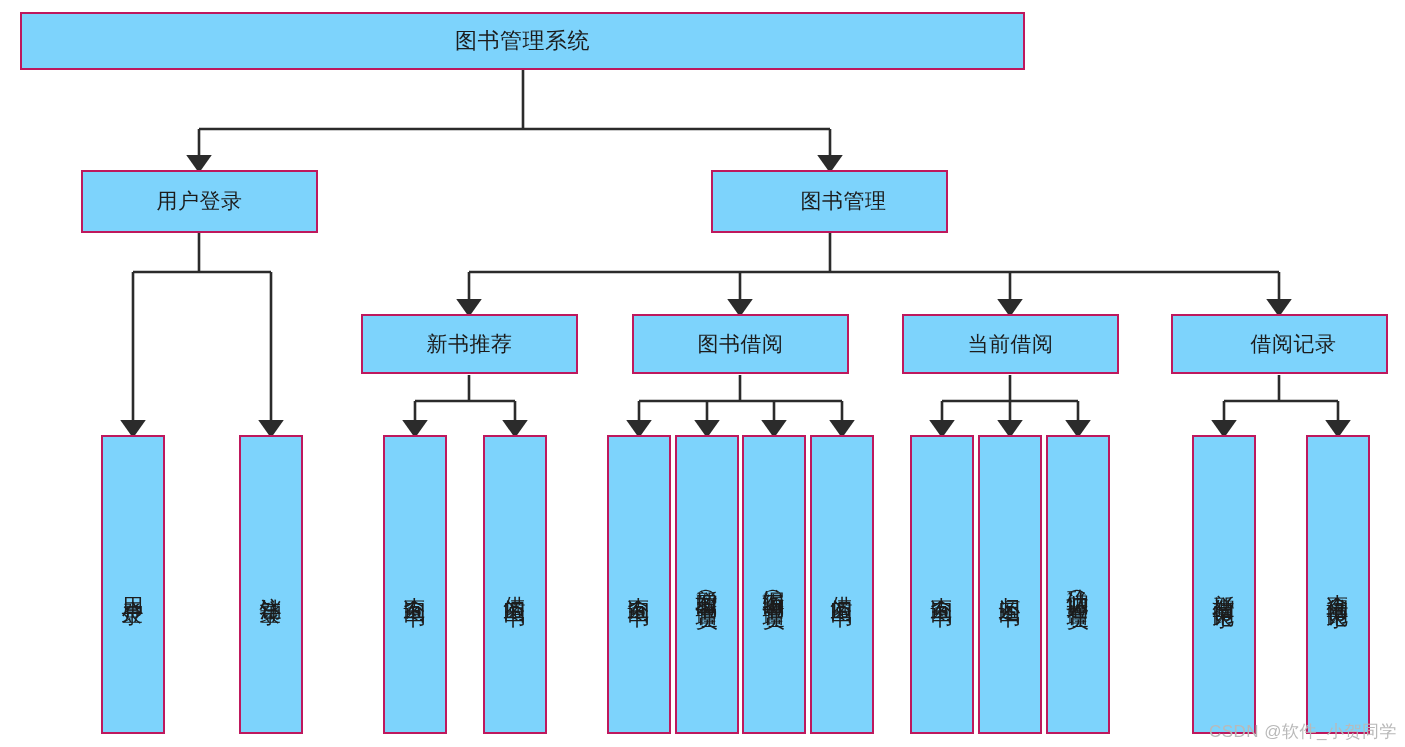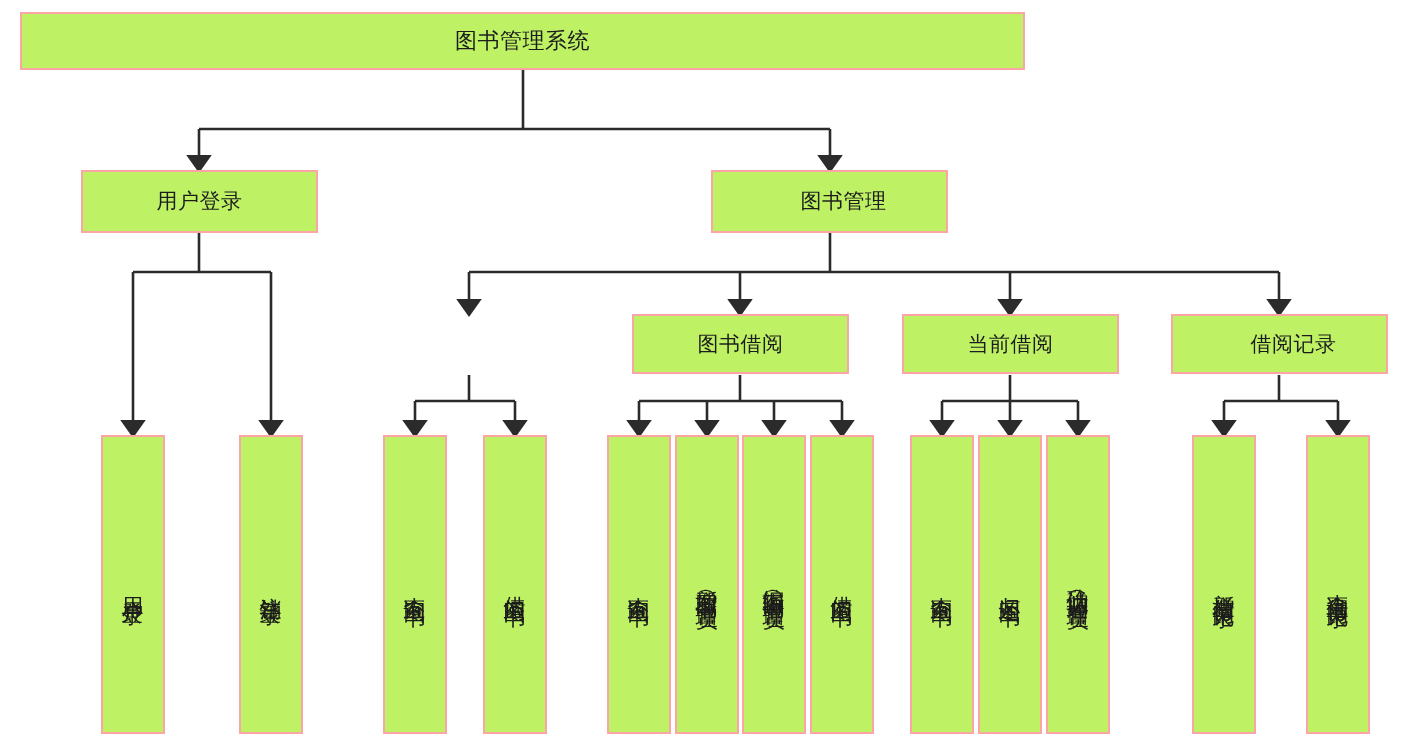--- a/index.html
+++ b/index.html
@@ -21,22 +21,22 @@
   #edges-layer {
     position: absolute;
     left: 0;
     top: 0;
     width: 1405px;
     height: 747px;
   }
   .node {
     position: absolute;
     box-sizing: border-box;
-    background: #bef264;
-    border: 2px solid #fca5a5;
+    background: #7dd3fc;
+    border: 2px solid #be185d;
     display: flex;
     align-items: center;
     justify-content: center;
     color: #1c1c1c;
     z-index: 2;
   }
   .node-label {
     display: block;
     text-align: center;
     line-height: 1.18;
@@ -135,20 +135,23 @@
   </div>
 
   <div class="node horiz" style="left:81px; top:170px; width:237px; height:63px;">
     <span class="node-label">用户登录</span>
   </div>
 
   <div class="node horiz" style="left:711px; top:170px; width:237px; height:63px;padding-left:28px;">
     <span class="node-label">图书管理</span>
   </div>
 
+  <div class="node horiz" style="left:361px; top:314px; width:217px; height:60px;">
+    <span class="node-label">新书推荐</span>
+  </div>
 
   <div class="node horiz" style="left:632px; top:314px; width:217px; height:60px;">
     <span class="node-label">图书借阅</span>
   </div>
 
   <div class="node horiz" style="left:902px; top:314px; width:217px; height:60px;">
     <span class="node-label">当前借阅</span>
   </div>
 
   <div class="node horiz" style="left:1171px; top:314px; width:217px; height:60px;padding-left:28px;">
@@ -200,14 +203,15 @@
   </div>
 
   <div class="node vert" style="left:1192px; top:435px; width:64px; height:299px;">
     <span class="node-label">新增借阅记录</span>
   </div>
 
   <div class="node vert" style="left:1306px; top:435px; width:64px; height:299px;">
     <span class="node-label">查询借阅记录</span>
   </div>
 
+  <div class="watermark">CSDN @软件_小贺同学</div>
 
 </div>
 
 </body></html>

